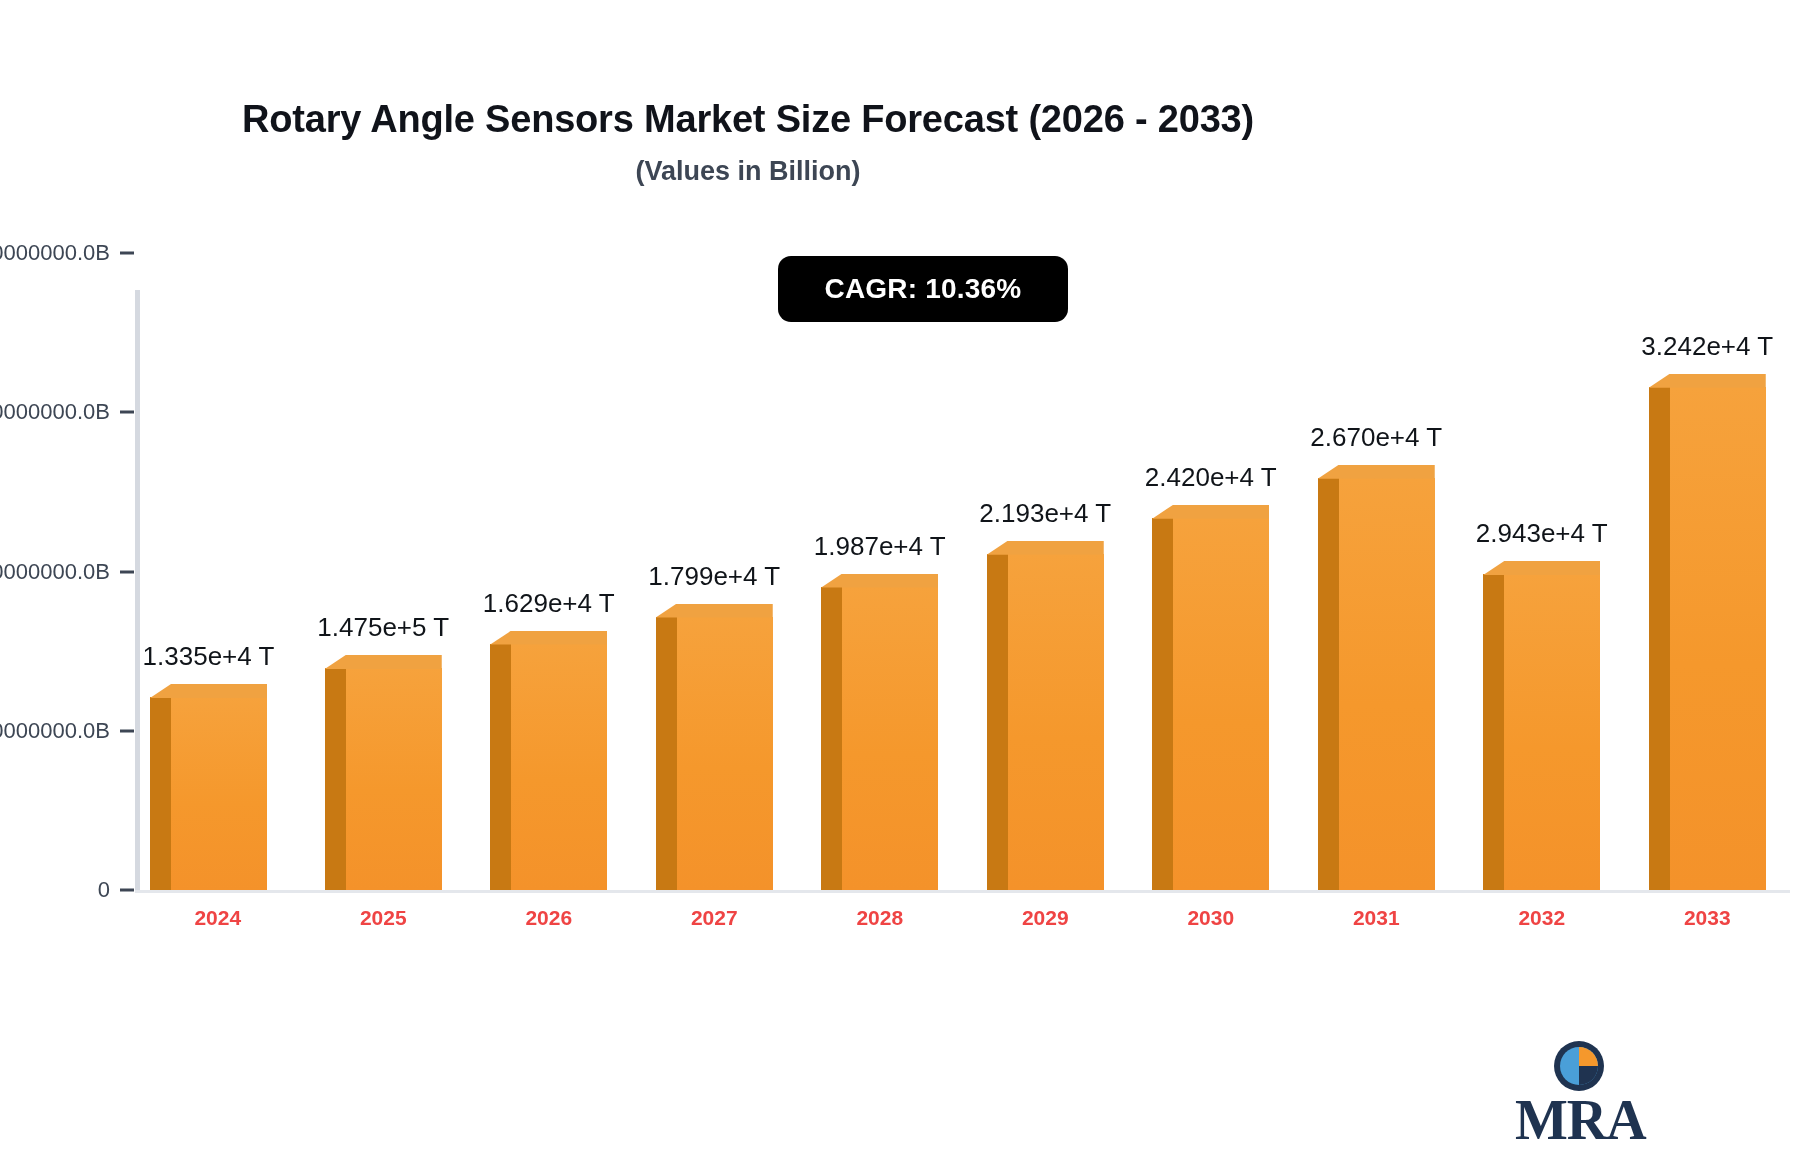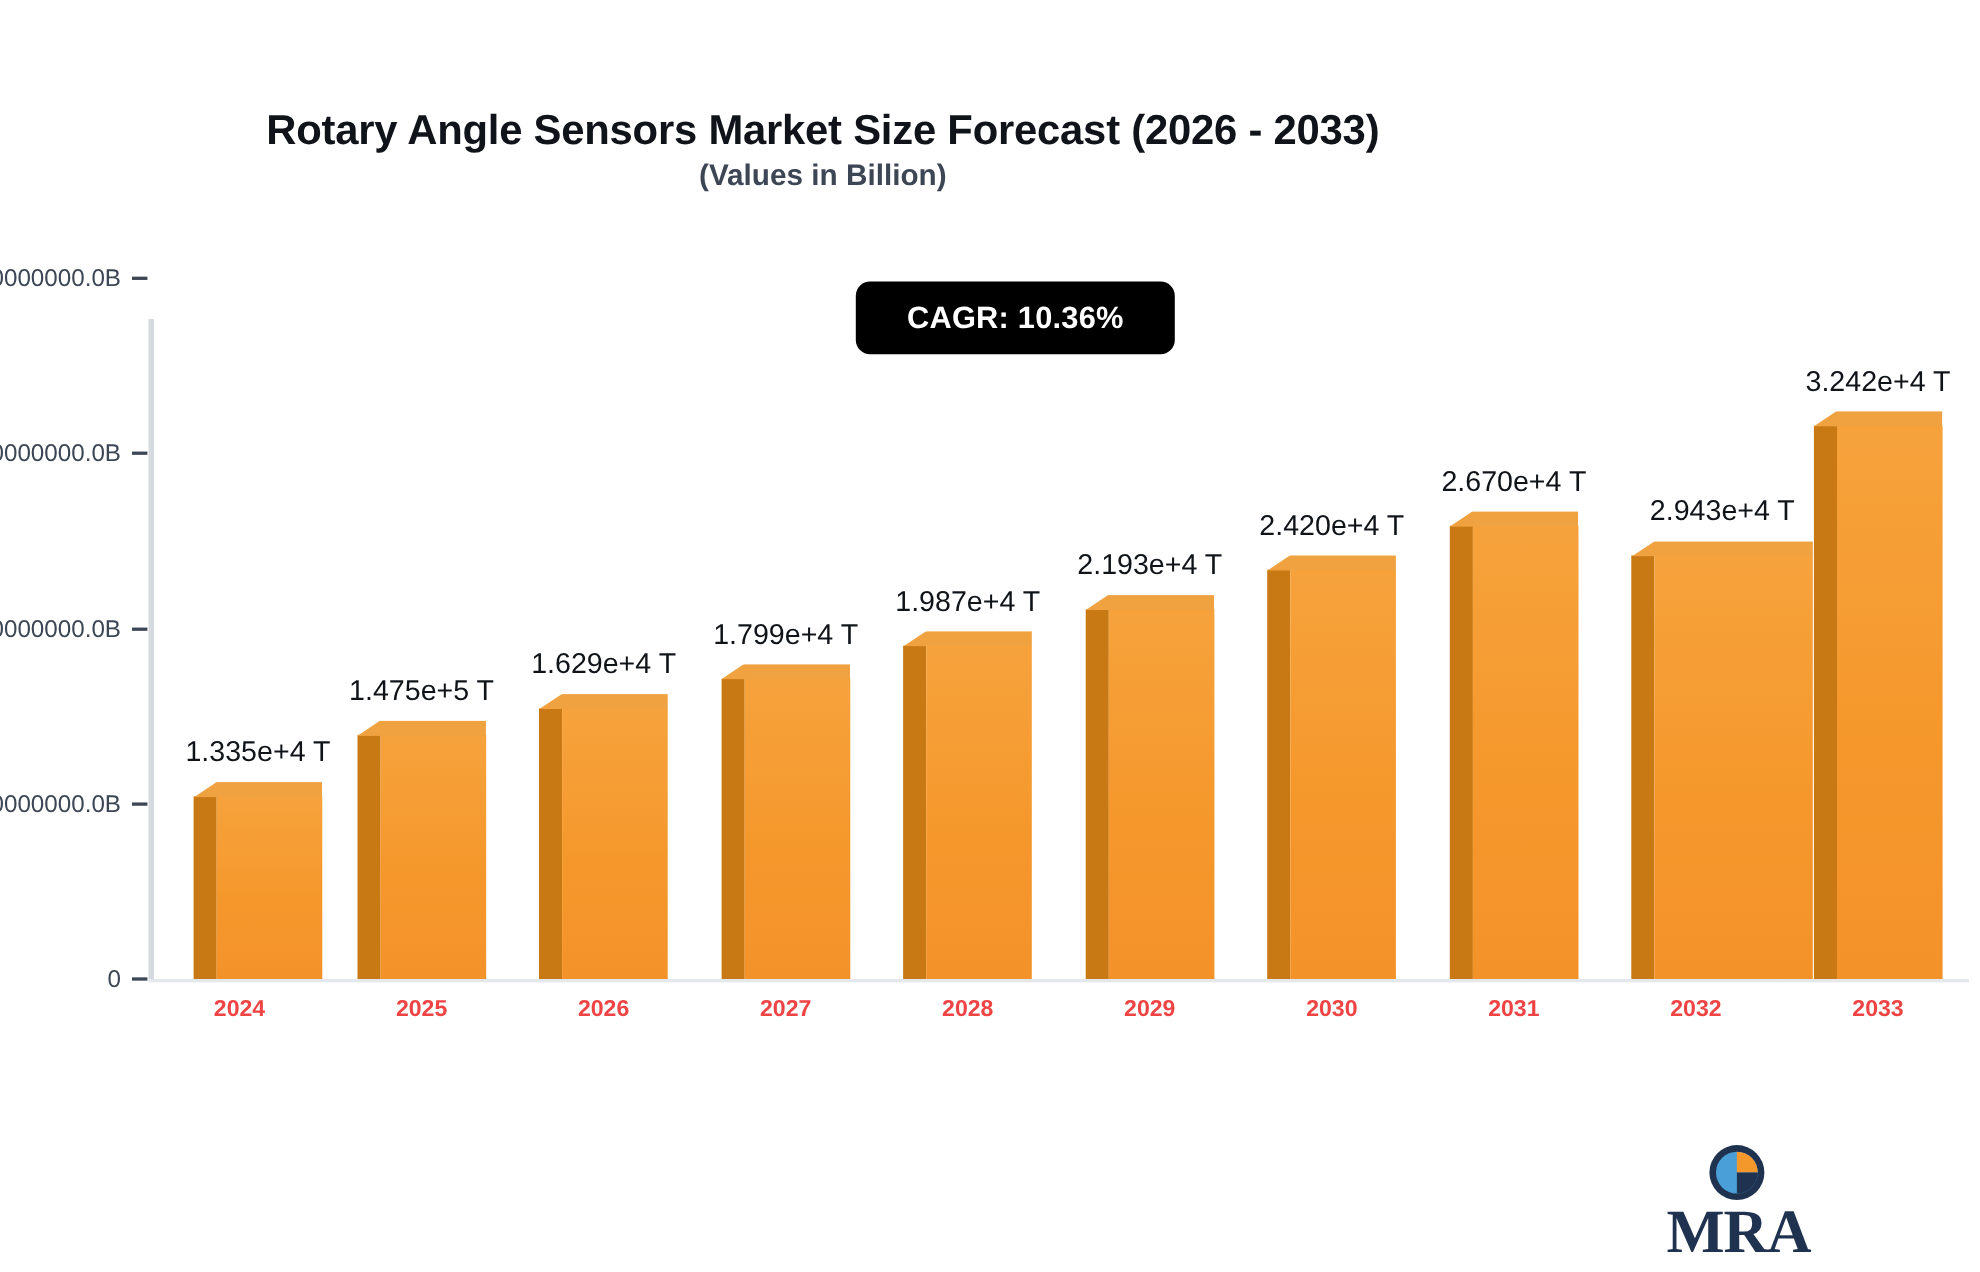--- a/index.html
+++ b/index.html
@@ -33,21 +33,21 @@
   }
   #chart-title {
     font-size: 38px;
     font-weight: bold;
     color: #10131a;
     letter-spacing: -0.2px;
     line-height: 1.15;
     white-space: nowrap;
   }
   #chart-subtitle {
-    margin-top: 2px;
+    margin-top: 14px;
     font-size: 27px;
     font-weight: bold;
     color: #3d4654;
     line-height: 1.15;
     white-space: nowrap;
   }
 
   
   #cagr-badge {
     position: absolute;
@@ -221,21 +221,21 @@
   <div class="y-tick-mark" style="top: 890px;"></div>
       <div class="y-tick-label" style="top: 890px;">0</div>
       <div class="y-tick-mark" style="top: 730.75px;"></div>
       <div class="y-tick-label" style="top: 730.75px;">10000000.0B</div>
       <div class="y-tick-mark" style="top: 571.5px;"></div>
       <div class="y-tick-label" style="top: 571.5px;">20000000.0B</div>
       <div class="y-tick-mark" style="top: 412.25px;"></div>
       <div class="y-tick-label" style="top: 412.25px;">30000000.0B</div>
       <div class="y-tick-mark" style="top: 253px;"></div>
       <div class="y-tick-label" style="top: 253px;">40000000.0B</div>
-      <div class="bar-group" style="left: 176px; width: 117px; height: 179px; text-align: right;">
+      <div class="bar-group" style="left: 150px; width: 117px; height: 206px; text-align: right;">
         <div class="bar-3d">
           <div class="bar-side"></div>
           <div class="bar-face"></div>
           <div class="bar-top"></div>
         </div>
         <div class="bar-value-label">1.335e+4 T</div>
       </div>
       <div class="x-tick-label" style="left: 217.75px;">2024</div>
       <div class="bar-group" style="left: 324.75px; width: 117px; height: 234.894px;">
         <div class="bar-3d">
@@ -293,21 +293,21 @@
       <div class="x-tick-label" style="left: 1210.75px;">2030</div>
       <div class="bar-group" style="left: 1317.75px; width: 117px; height: 425.197px;">
         <div class="bar-3d">
           <div class="bar-side"></div>
           <div class="bar-face"></div>
           <div class="bar-top"></div>
         </div>
         <div class="bar-value-label">2.670e+4 T</div>
       </div>
       <div class="x-tick-label" style="left: 1376.25px;">2031</div>
-      <div class="bar-group" style="left: 1483.25px; width: 117px; height: 398px; padding-left: 48px;">
+      <div class="bar-group" style="left: 1483.25px; width: 117px; height: 329px;">
         <div class="bar-3d">
           <div class="bar-side"></div>
           <div class="bar-face"></div>
           <div class="bar-top"></div>
         </div>
         <div class="bar-value-label">2.943e+4 T</div>
       </div>
       <div class="x-tick-label" style="left: 1541.75px;">2032</div>
       <div class="bar-group" style="left: 1648.75px; width: 117px; height: 516.288px;">
         <div class="bar-3d">

